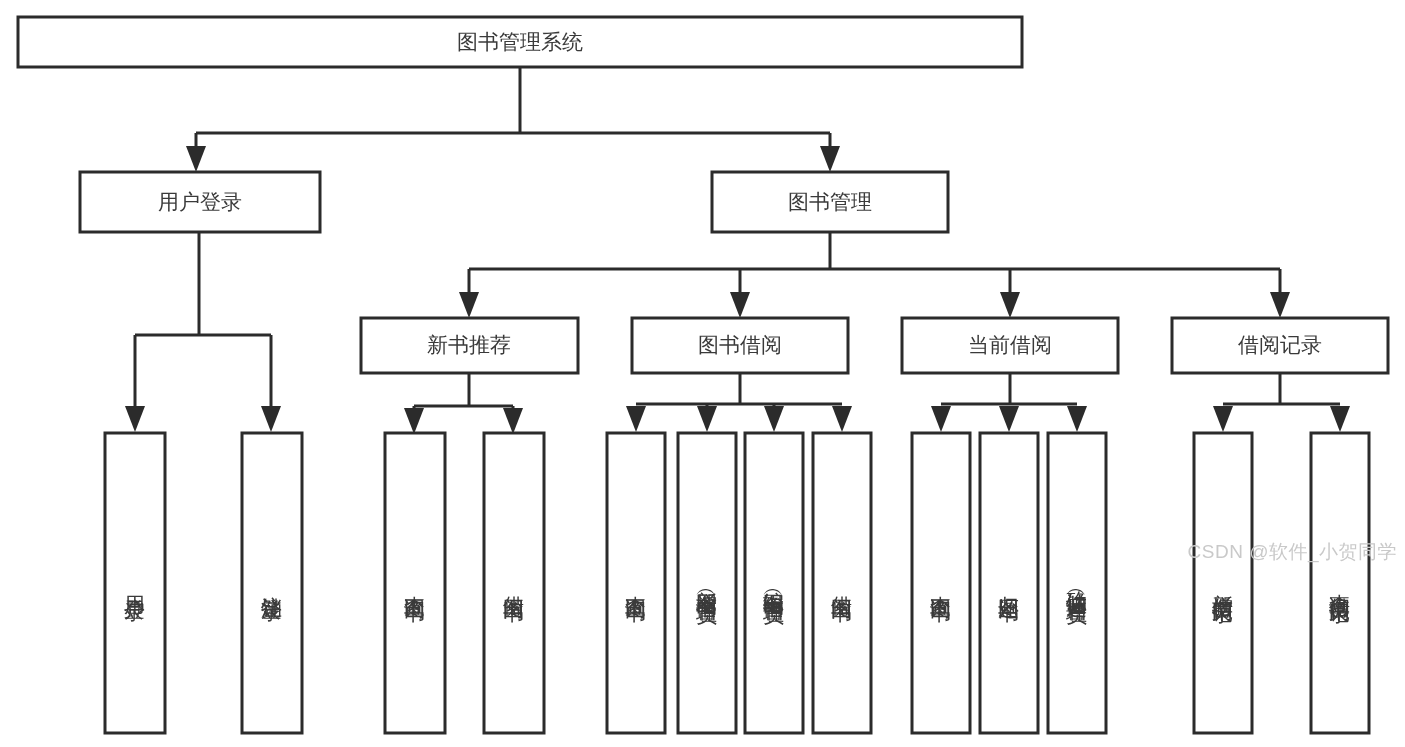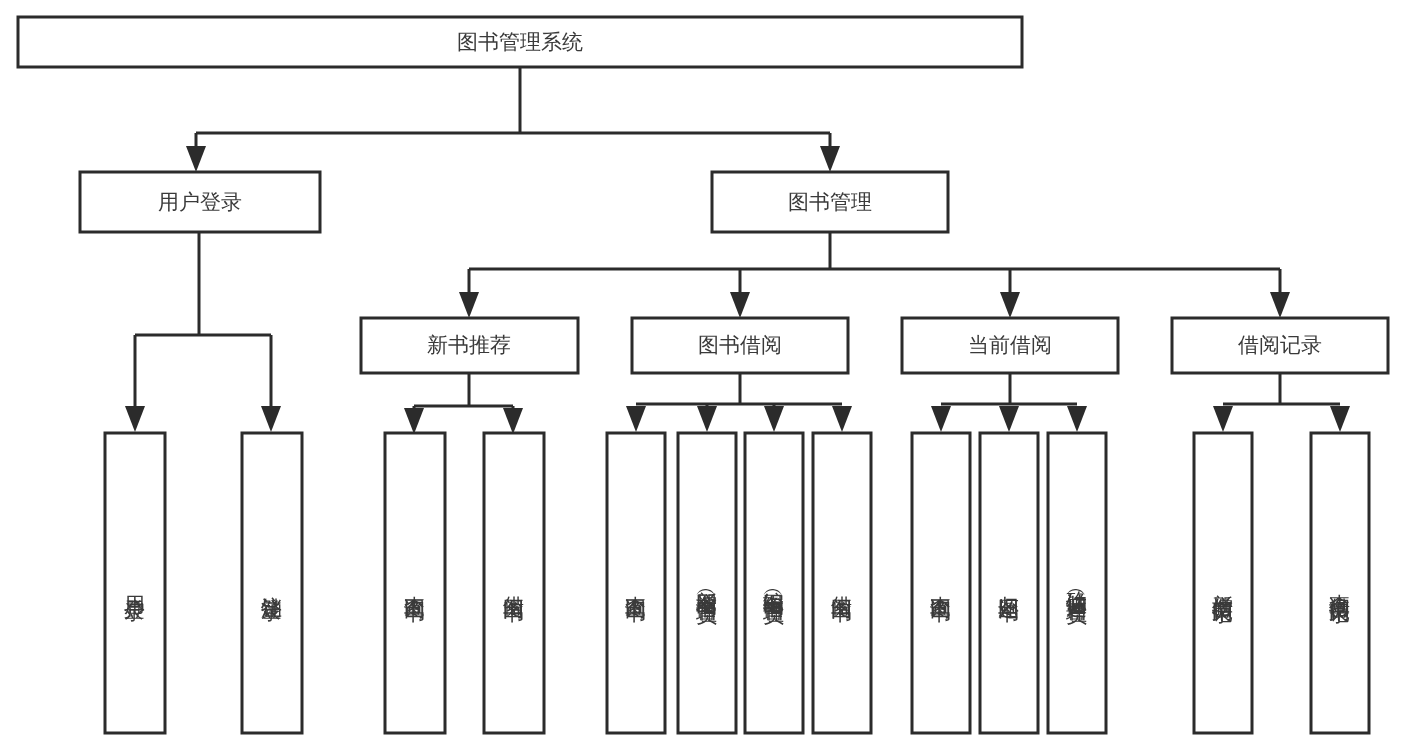--- a/index.html
+++ b/index.html
@@ -198,14 +198,15 @@
   <div class="node-label-v" style="left:745px; top:433px; width:58px; height:300px;">编辑图书（管理员）</div>
   <div class="node-label-v" style="left:813px; top:433px; width:58px; height:300px;">借阅图书</div>
 
   <div class="node-label-v" style="left:912px; top:433px; width:58px; height:300px;">查询图书</div>
   <div class="node-label-v" style="left:980px; top:433px; width:58px; height:300px;">归还图书</div>
   <div class="node-label-v" style="left:1048px; top:433px; width:58px; height:300px;">确认归还（管理员）</div>
 
   <div class="node-label-v" style="left:1194px; top:433px; width:58px; height:300px;">新增借阅记录</div>
   <div class="node-label-v" style="left:1311px; top:433px; width:58px; height:300px;">查询借阅记录</div>
 
+  <div class="watermark">CSDN @软件_小贺同学</div>
 
 </div>
 
 </body></html>

